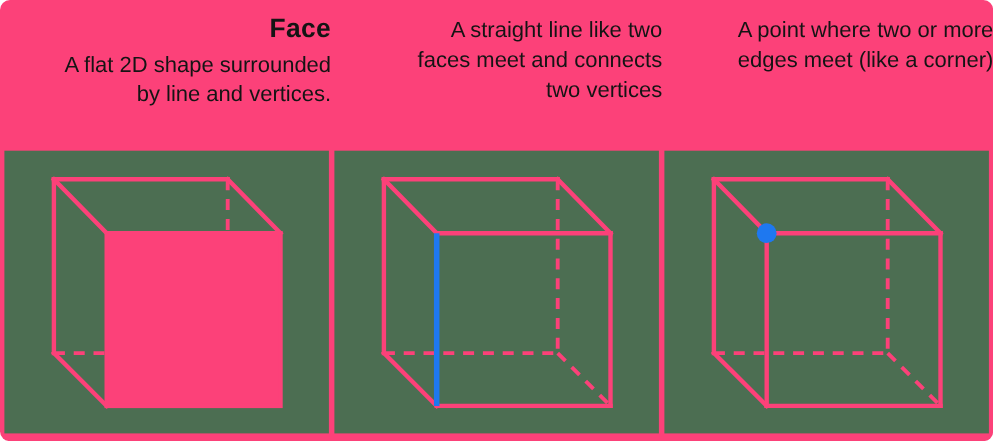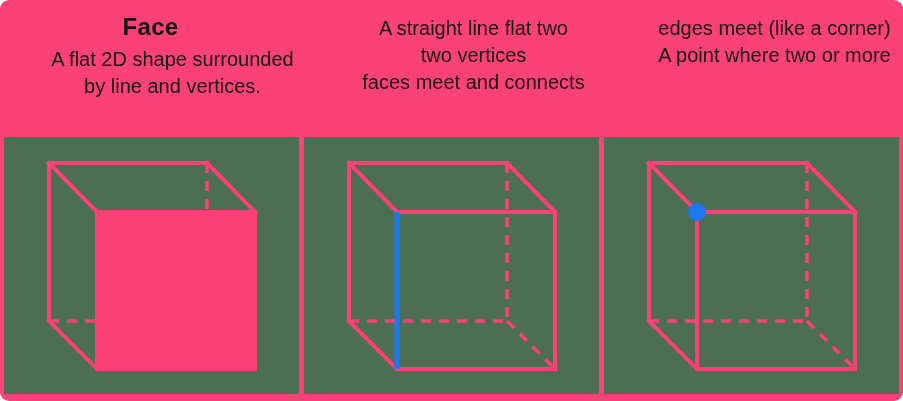--- a/index.html
+++ b/index.html
@@ -18,21 +18,21 @@
   }
   
   .headers {
     position: absolute;
     top: 0; left: 0; right: 0;
     height: 137px;
     display: flex;
   }
   .hcell {
     flex: 1 1 0;
-    text-align: center;
+    text-align: right;
     padding-top: 11px;
     color: var(--text, #141414);
   }
   .hcell h2 {
     margin: 0;
     font-size: 24px;
     line-height: 31px;
     font-weight: bold;
     letter-spacing: 0.3px;
   }
@@ -102,30 +102,30 @@
     <div class="hcell">
       <h2>Face</h2>
       <p class="desc">
         <span class="line">A flat 2D shape surrounded</span>
         <span class="line">by line and vertices.</span>
       </p>
     </div>
 
     <div class="hcell">
       <p class="desc">
-        <span class="line">A straight line flat two</span>
+        <span class="line">A straight line like two</span>
+        <span class="line">faces meet and connects</span>
         <span class="line">two vertices</span>
-        <span class="line">faces meet and connects</span>
       </p>
     </div>
 
     <div class="hcell">
       <p class="desc">
+        <span class="line">A point where two or more</span>
         <span class="line">edges meet (like a corner)</span>
-        <span class="line">A point where two or more</span>
       </p>
     </div>
 
   </div>
 
   <div class="panels">
 
     <div class="panel">
       <svg viewBox="0 0 295 257" preserveAspectRatio="none">
         <g>

